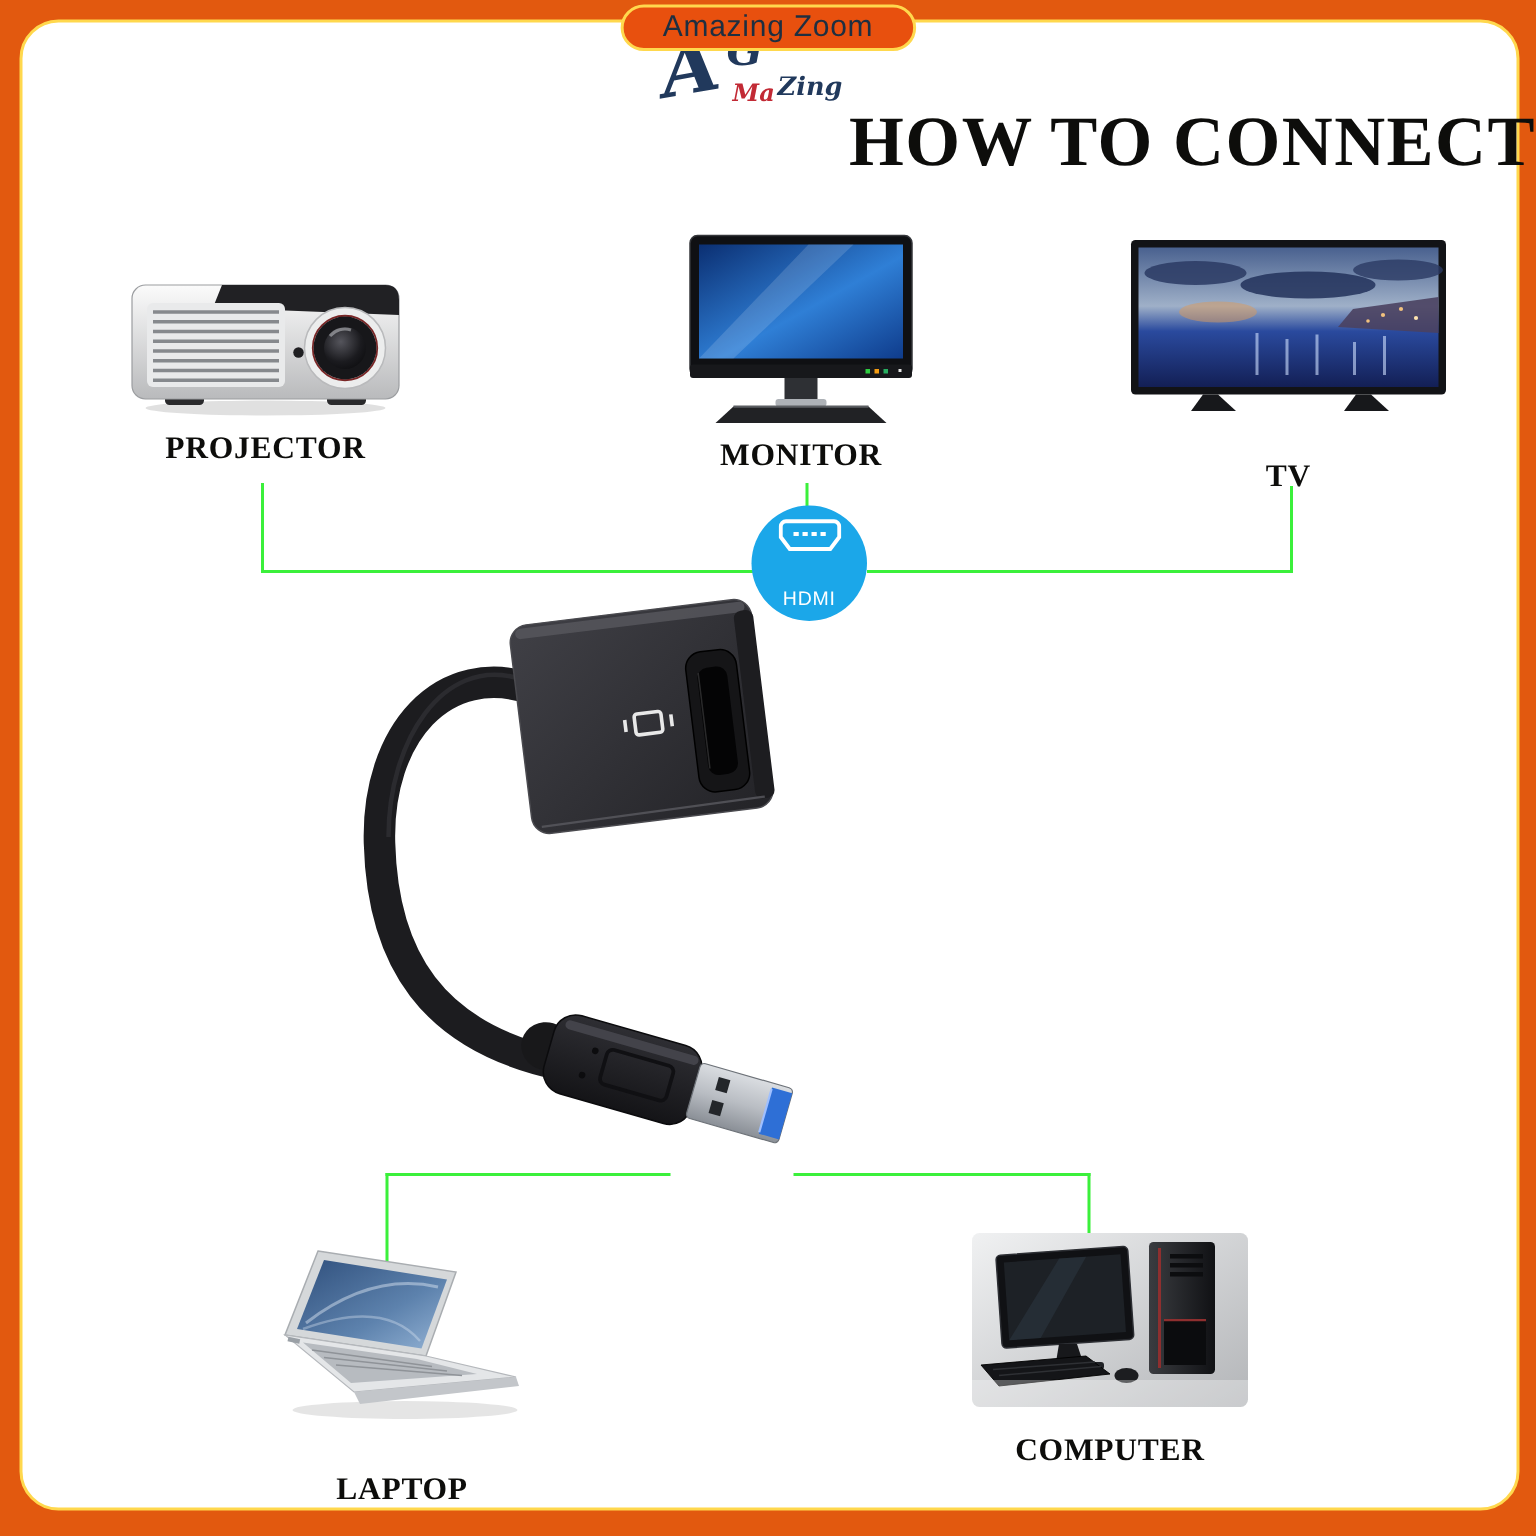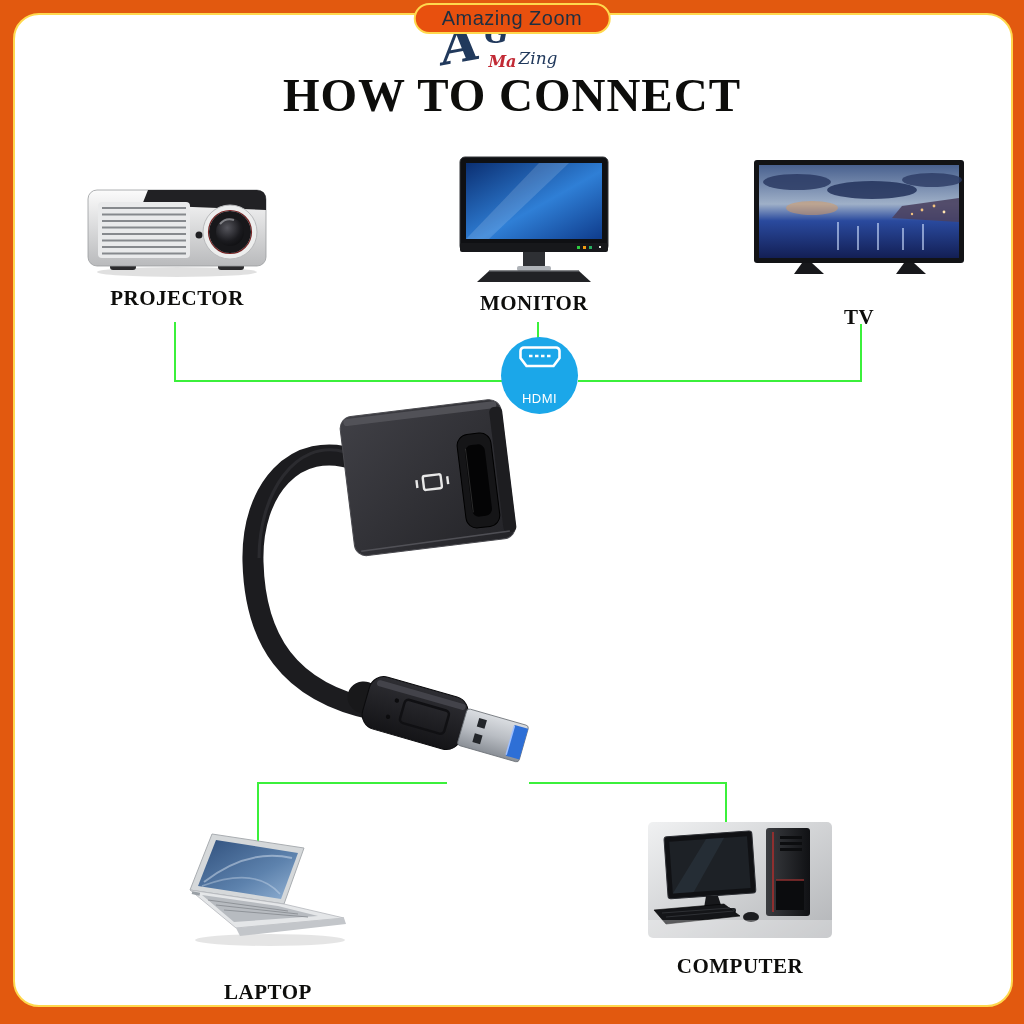--- a/index.html
+++ b/index.html
@@ -18,28 +18,28 @@
   .stage{position:relative;width:1024px;height:1024px;background:var(--frame_orange);overflow:hidden;}
   .canvas{position:absolute;left:13px;top:13px;right:11px;bottom:17px;background:#fff;
           border:2px solid var(--accent_yellow);border-radius:26px;}
   
   .badge{position:absolute;top:3px;left:50%;transform:translateX(-50%);z-index:9;
          background:var(--badge_orange);border:2px solid var(--accent_yellow);
          border-radius:16px;padding:2px 26px;color:#1E2F41;font-weight:normal;
          font-size:20px;letter-spacing:.5px;white-space:nowrap;}
   
   .logo{position:absolute;left:50%;top:28px;transform:translateX(-46%);width:160px;height:52px;z-index:5;}
-  .logo span{position:absolute;font-family:"DejaVu Serif",serif;font-style:italic;line-height:1;}
+  .logo span{position:absolute;font-family:"DejaVu Serif",serif;font-style:italic;line-height:1;font-weight:bold;}
   .logo .lg-a{left:2px;top:-8px;font-size:50px;color:var(--logo_navy);transform:rotate(-10deg);font-weight:bold;}
   .logo .lg-g{left:46px;top:-8px;font-size:28px;color:var(--logo_navy);font-weight:bold;}
   .logo .lg-dot{left:68px;top:-4px;width:6px;height:6px;background:var(--logo_red);border-radius:50%;}
   .logo .lg-ma{left:50px;top:26px;font-size:16px;color:var(--logo_red);font-weight:bold;}
   .logo .lg-zing{left:80px;top:22px;font-size:17px;color:var(--logo_navy);}
   
-  .title{position:absolute;left:0;right:0;top:68px;text-align:center;z-index:4;
+  .title{position:absolute;left:0;right:0;top:68px;text-align:right;z-index:4;
          font-family:"Liberation Serif",serif;font-weight:900;font-size:47px;
          letter-spacing:1px;color:var(--text_dark);}
   
   .device{position:absolute;display:flex;flex-direction:column;align-items:center;}
   .dev-label{margin-top:3px;font-family:"Liberation Serif",serif;font-weight:900;
              font-size:21px;letter-spacing:.5px;color:var(--text_dark);text-align:center;}
   .projector{left:82px;top:158px;width:190px;}
   .monitor{left:459px;top:156px;width:150px;}
   .tv{left:752px;top:160px;width:214px;gap:20px;}
   .laptop{left:178px;top:832px;width:180px;gap:22px;}

